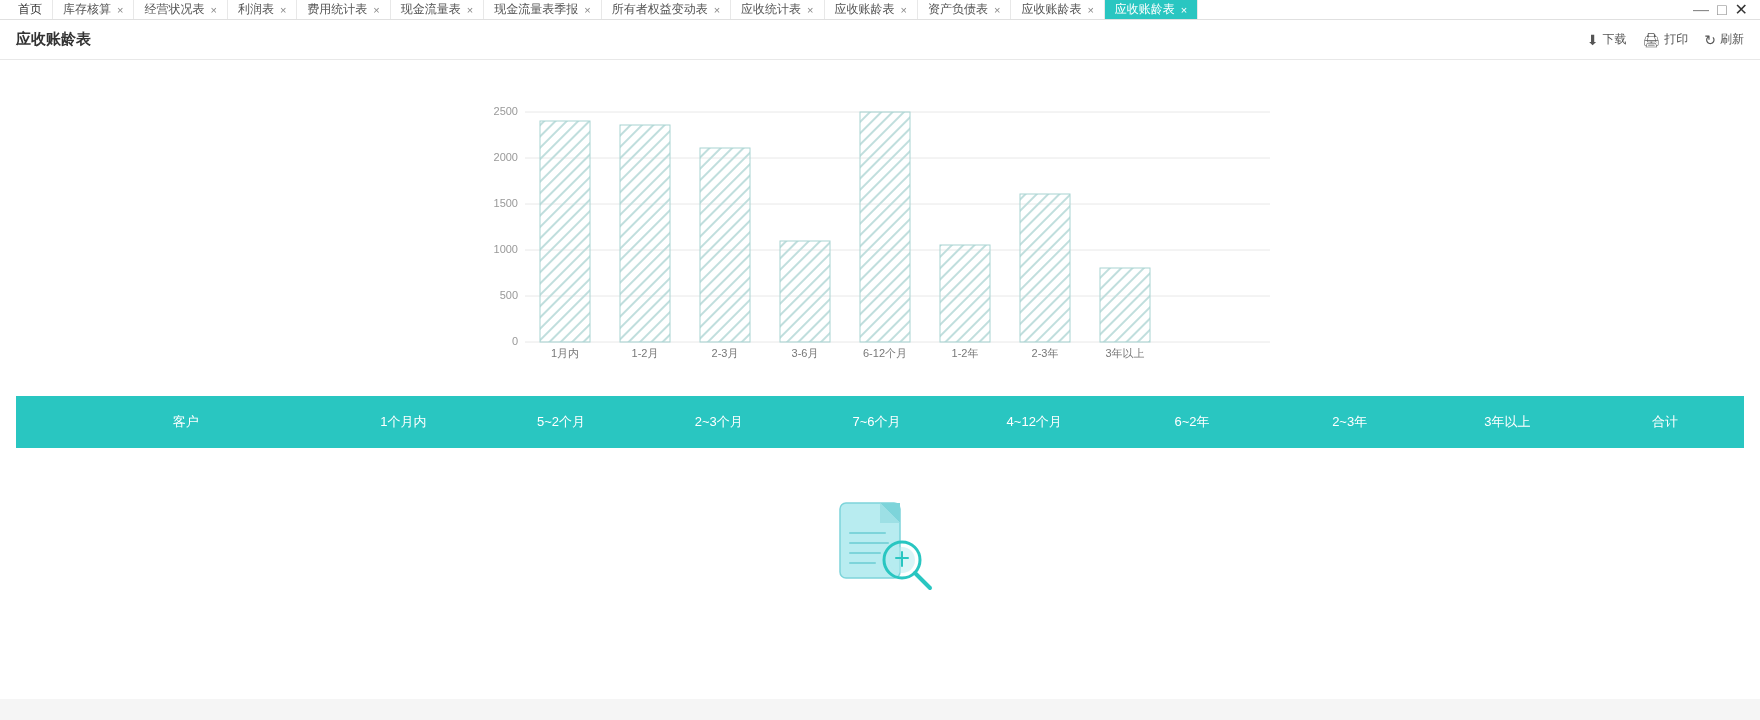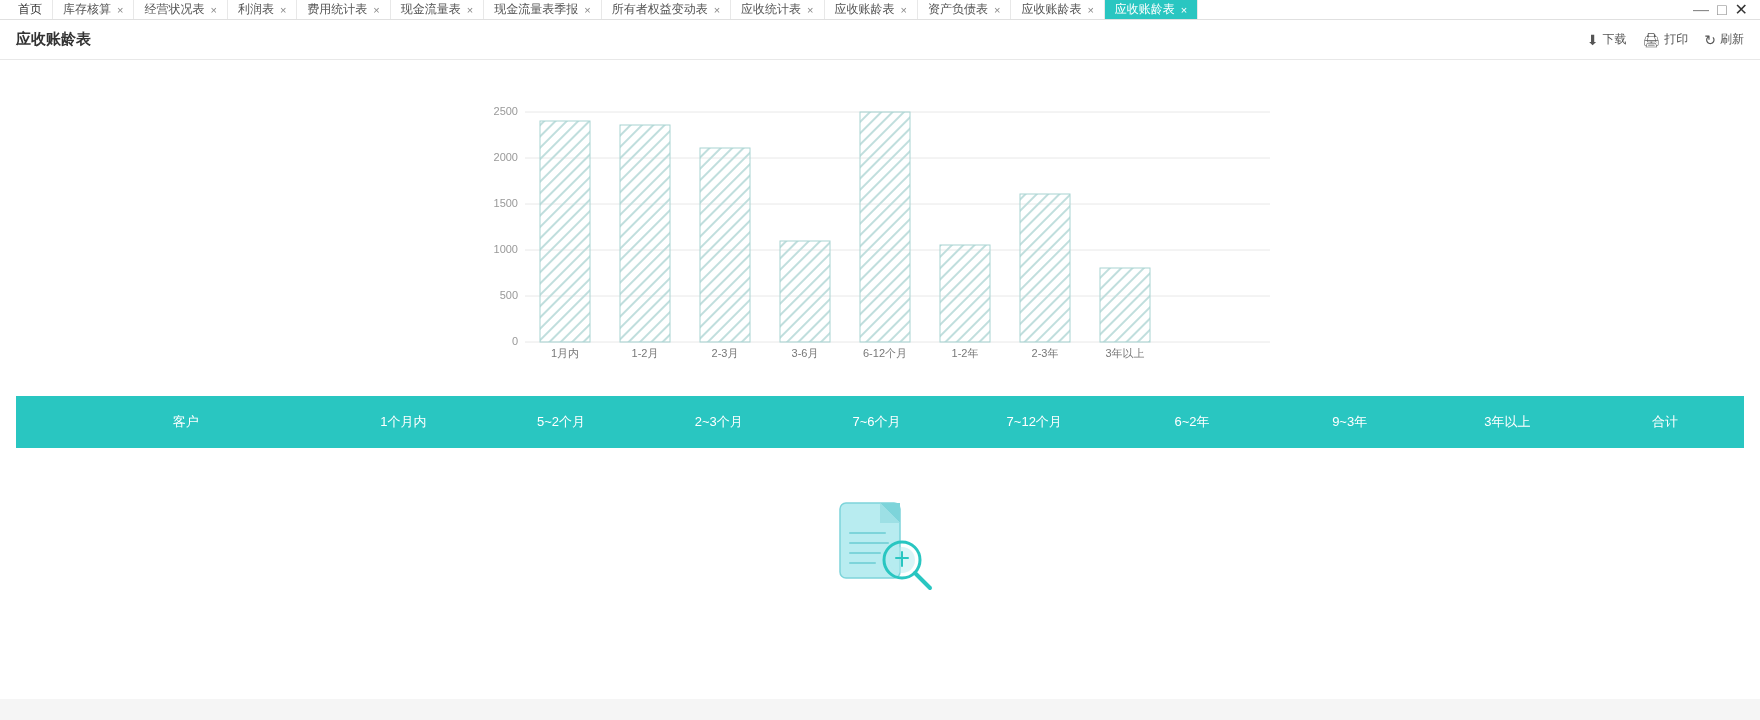--- a/index.html
+++ b/index.html
@@ -274,23 +274,23 @@
       </svg>
     </div>
   </div>
 
   <div class="table-header">
     <div class="col col-customer">客户</div>
     <div class="col">1个月内</div>
     <div class="col">5~2个月</div>
     <div class="col">2~3个月</div>
     <div class="col">7~6个月</div>
-    <div class="col">7~12个月</div>
+    <div class="col">4~12个月</div>
     <div class="col">6~2年</div>
-    <div class="col">9~3年</div>
+    <div class="col">2~3年</div>
     <div class="col">3年以上</div>
     <div class="col">合计</div>
   </div>
 
   <div class="empty-state">
     <div>
       
       <svg width="120" height="110" viewBox="0 0 120 110" xmlns="http://www.w3.org/2000/svg">
 
         <rect x="20" y="15" width="60" height="75" rx="6" fill="#b8ecf0" stroke="#7dd4da" stroke-width="1.5"></rect>

